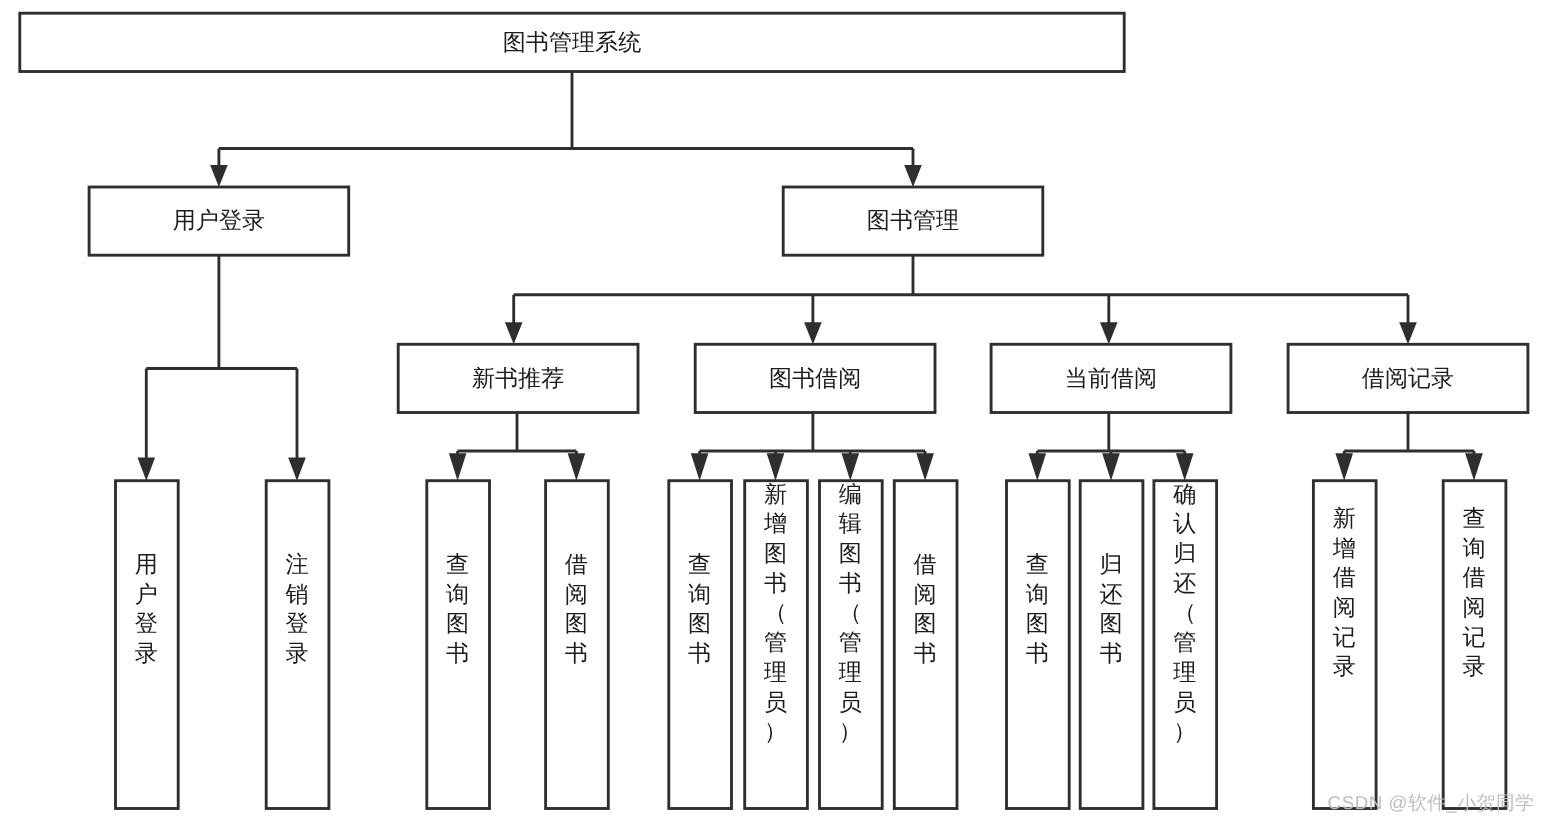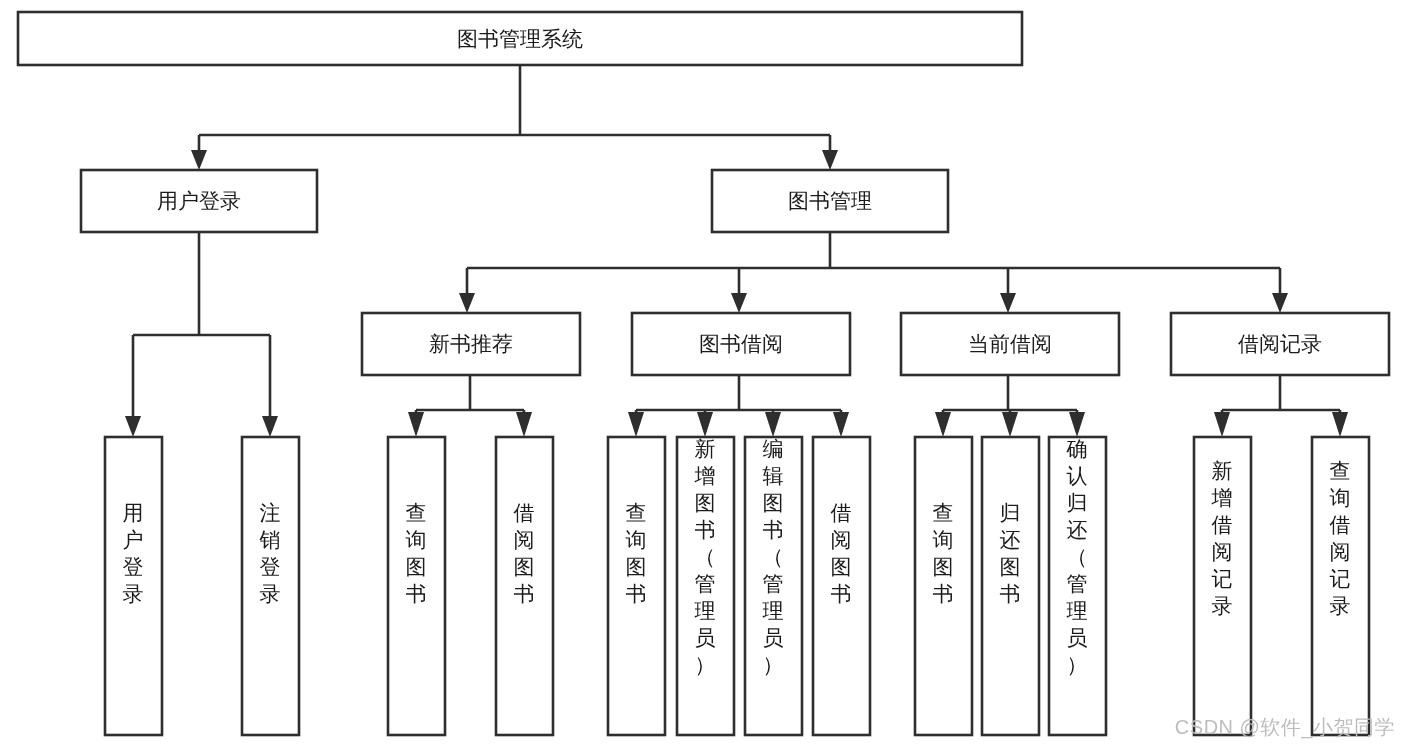--- a/index.html
+++ b/index.html
@@ -53,21 +53,21 @@
     font-family: "Liberation Sans", "DejaVu Sans", sans-serif;
     font-size: 21px;
     fill: #1b1b1b;
     text-anchor: middle;
   }
   .watermark {
     position: absolute;
     right: 10px;
     bottom: 6px;
     font-family: "Liberation Sans", "DejaVu Sans", sans-serif;
-    font-size: 20px;
+    font-size: 17px;
     color: #bdbdbd;
     white-space: nowrap;
     letter-spacing: 0.5px;
     user-select: none;
   }
 </style>
 </head>
 <body>
 
 <div id="diagram-root">

